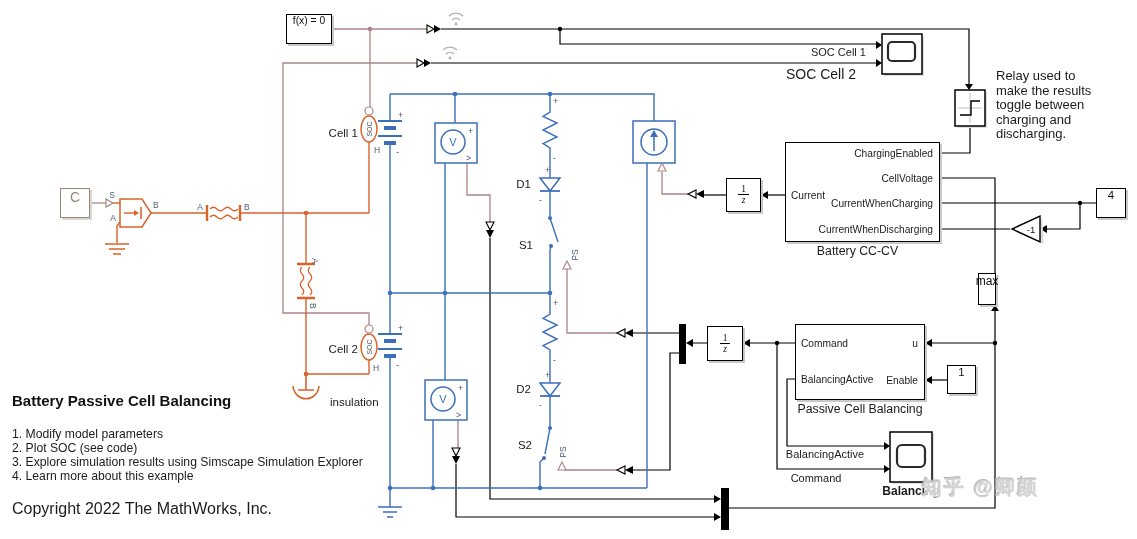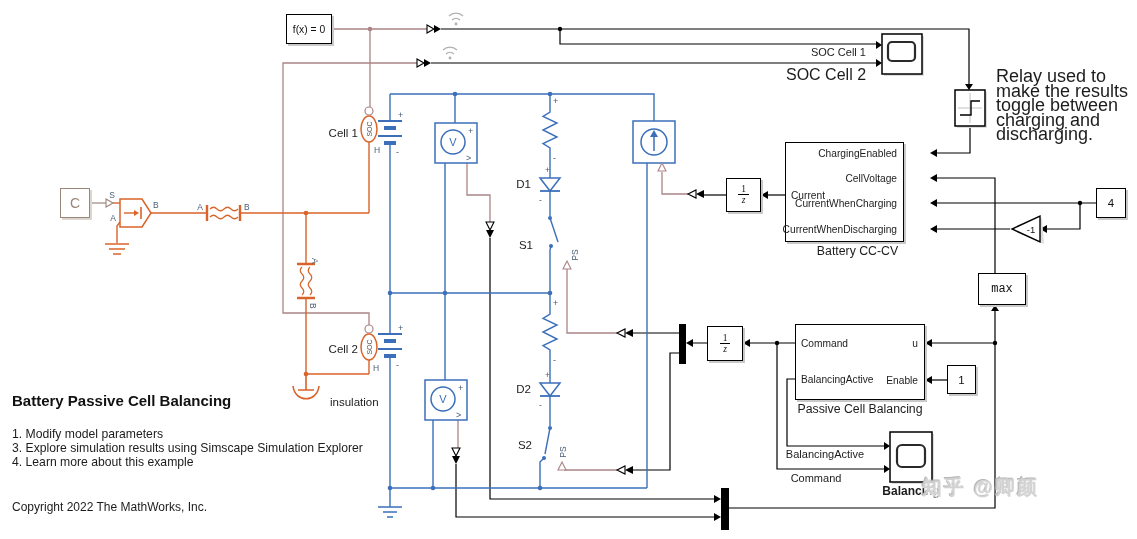--- a/index.html
+++ b/index.html
@@ -1,20 +1,20 @@
 <!DOCTYPE html>
 <html><head>
 <meta charset="utf-8">
 <style>
   html,body{margin:0;padding:0;background:#fff;}
   #canvas{position:relative;width:1137px;height:539px;background:#fff;overflow:hidden;
           font-family:"Liberation Sans",sans-serif;}
   #wiresvg{position:absolute;left:0;top:0;}
   .blk{position:absolute;background:#fff;border:1.5px solid #000;box-shadow:2px 2px 0 #c9c9c9;
-       box-sizing:border-box;display:flex;align-items:center;justify-content:center;
+       box-sizing:border-box;display:flex;align-items:flex-start;justify-content:center;
        font-size:10.5px;color:#111;}
   .lbl{position:absolute;color:#1c1c1c;white-space:nowrap;}
   .portlbl{position:absolute;font-size:10.2px;color:#1c1c1c;white-space:nowrap;line-height:11px;}
   .caption{position:absolute;font-size:12.3px;color:#1c1c1c;text-align:center;white-space:nowrap;}
   .frac{display:flex;flex-direction:column;align-items:center;justify-content:center;
         font-family:"Liberation Serif",serif;}
   .frac .num{font-size:9.5px;line-height:10px;border-bottom:1px solid #000;padding:0 3px;}
   .frac .den{font-size:9.5px;line-height:11px;font-style:italic;}
   .notes span{display:block;}
   #watermark{position:absolute;left:922px;top:474px;font-size:20px;font-weight:bold;
@@ -331,21 +331,21 @@
 
   <div class="blk" style="left:286px;top:14px;width:46px;height:30px;border-width:1.7px;font-size:10.3px;">
     <span>f(x) = 0</span>
   </div>
 
   <div class="blk" style="left:60px;top:188px;width:30px;height:30px;border-color:#9b8579;color:#9b8579;
        font-size:14px;box-shadow:2px 2px 0 #dcd6d0;">
     <span>C</span>
   </div>
 
-  <div class="blk" style="left:785px;top:142px;width:119px;height:100px;">
+  <div class="blk" style="left:785px;top:142px;width:155px;height:100px;">
     <span class="portlbl" style="right:6px;top:5px;">ChargingEnabled</span>
     <span class="portlbl" style="right:6px;top:30px;padding-left:28px;">CellVoltage</span>
     <span class="portlbl" style="right:6px;top:55px;">CurrentWhenCharging</span>
     <span class="portlbl" style="right:6px;top:81px;margin-left:44px;">CurrentWhenDischarging</span>
     <span class="portlbl" style="left:5px;top:47px;">Current</span>
   </div>
   <div class="caption" style="left:787px;top:244px;width:141px;">Battery CC-CV</div>
 
   <div class="blk" style="left:795px;top:324px;width:130px;height:76px;">
     <span class="portlbl" style="left:5px;top:13px;">Command</span>
@@ -357,47 +357,48 @@
 
   <div class="blk frac" style="left:726px;top:178px;width:35px;height:34px;">
     <span class="num">1</span>
     <span class="den">z</span>
   </div>
   <div class="blk frac" style="left:707px;top:326px;width:36px;height:35px;">
     <span class="num">1</span>
     <span class="den">z</span>
   </div>
 
-  <div class="blk" style="left:978px;top:273px;width:48px;height:32px;font-size:12px;font-family:Liberation Mono, monospace;">
+  <div class="blk" style="left:978px;top:273px;width:18px;height:32px;font-size:12px;">
     <span>max</span>
   </div>
   <div class="blk" style="left:1096px;top:188px;width:30px;height:30px;font-size:11.5px;">
     <span>4</span>
   </div>
   <div class="blk" style="left:947px;top:365px;width:29px;height:29px;font-size:11.5px;">
     <span>1</span>
   </div>
 
   <div class="lbl" style="left:786px;top:46px;width:80px;text-align:right;font-size:11px;">SOC Cell 1</div>
-  <div class="lbl" style="left:786px;top:66px;width:80px;text-align:right;font-size:16px;">SOC Cell 2</div>
+  <div class="lbl" style="left:786px;top:66px;width:80px;text-align:left;font-size:14px;">SOC Cell 2</div>
   <div class="lbl" style="left:780px;top:448px;width:90px;text-align:center;font-size:11px;">BalancingActive</div>
   <div class="lbl" style="left:776px;top:472px;width:80px;text-align:center;font-size:11px;">Command</div>
   <div class="caption" style="left:869px;top:484px;width:84px;font-size:12px;font-weight:bold;">Balancing</div>
 
-  <div class="lbl notes" style="left:996px;top:69px;font-size:18px;line-height:14.6px;">
+  <div class="lbl notes" style="left:996px;top:69px;font-size:13px;line-height:14.6px;">
     <span>Relay used to</span>
     <span>make the results</span>
     <span>toggle between</span>
     <span>charging and</span>
     <span>discharging.</span>
   </div>
 
   <div class="lbl" style="left:12px;top:392px;font-size:15px;font-weight:bold;color:#111;">Battery Passive Cell Balancing</div>
   <div class="lbl notes" style="left:12px;top:427px;font-size:12.2px;line-height:14px;">
     <span>1. Modify model parameters</span>
+    <span>2. Plot SOC (see code)</span>
     <span>3. Explore simulation results using Simscape Simulation Explorer</span>
     <span>4. Learn more about this example</span>
   </div>
-  <div class="lbl" style="left:12px;top:500px;font-size:12px;">Copyright 2022 The MathWorks, Inc.</div>
+  <div class="lbl" style="left:12px;top:500px;font-size:16px;">Copyright 2022 The MathWorks, Inc.</div>
 
   <div id="watermark">知乎 @卿颜</div>
 
 </div>
 
 </body></html>

